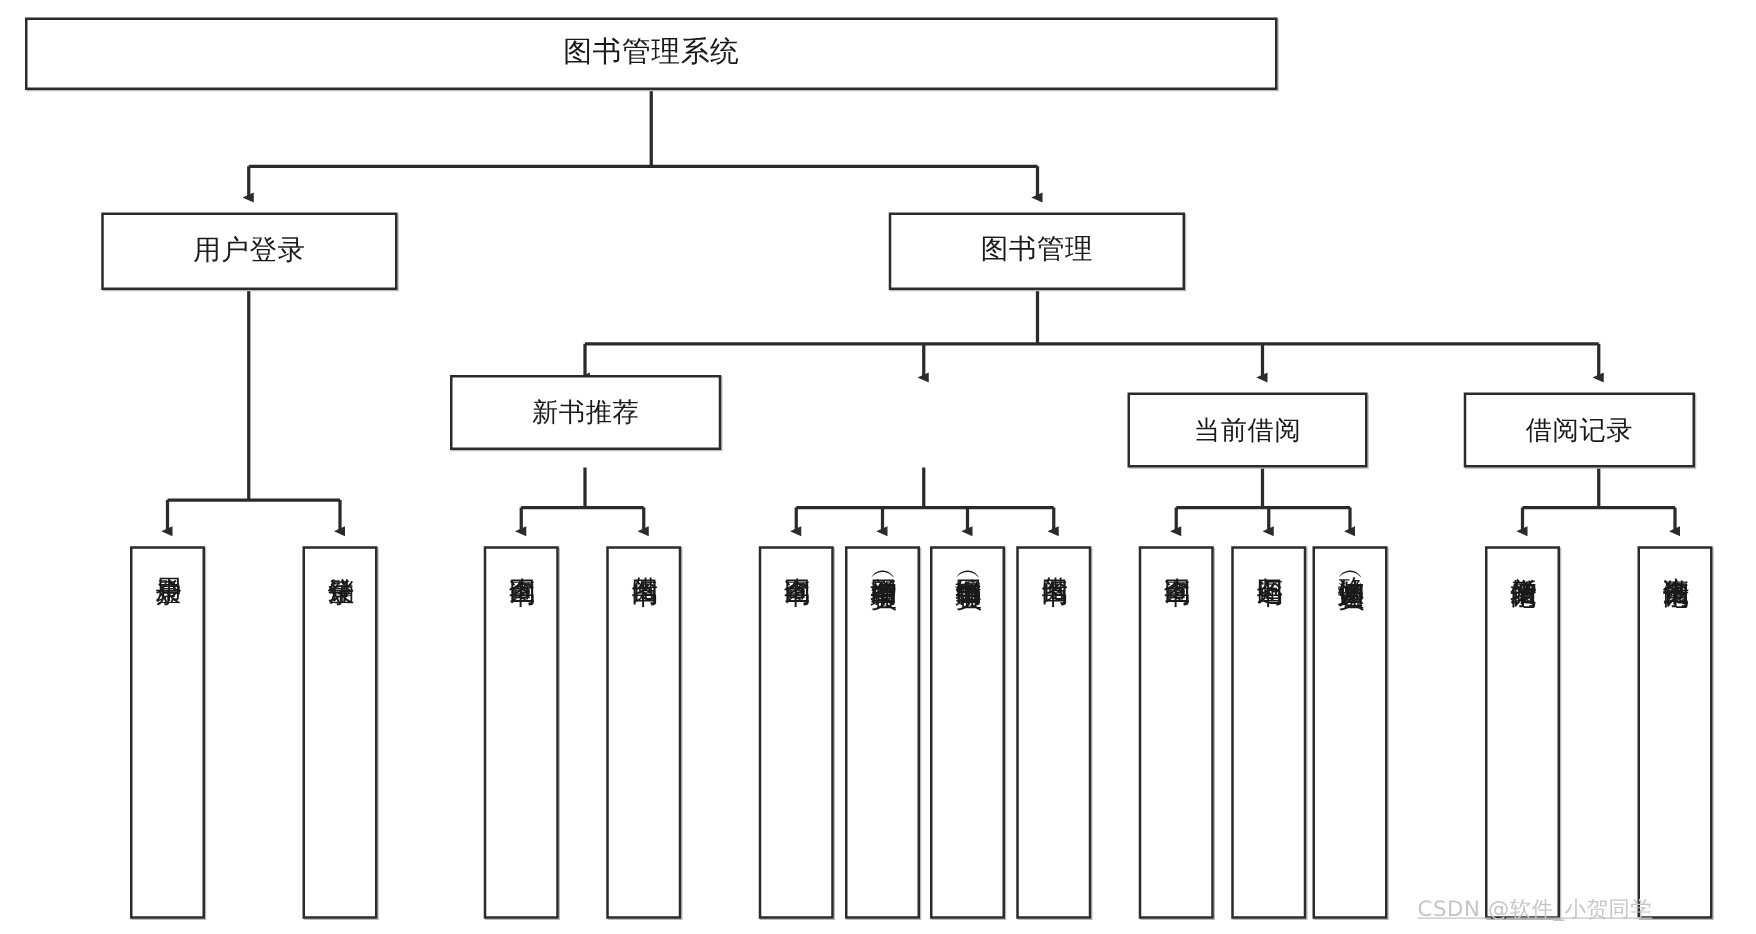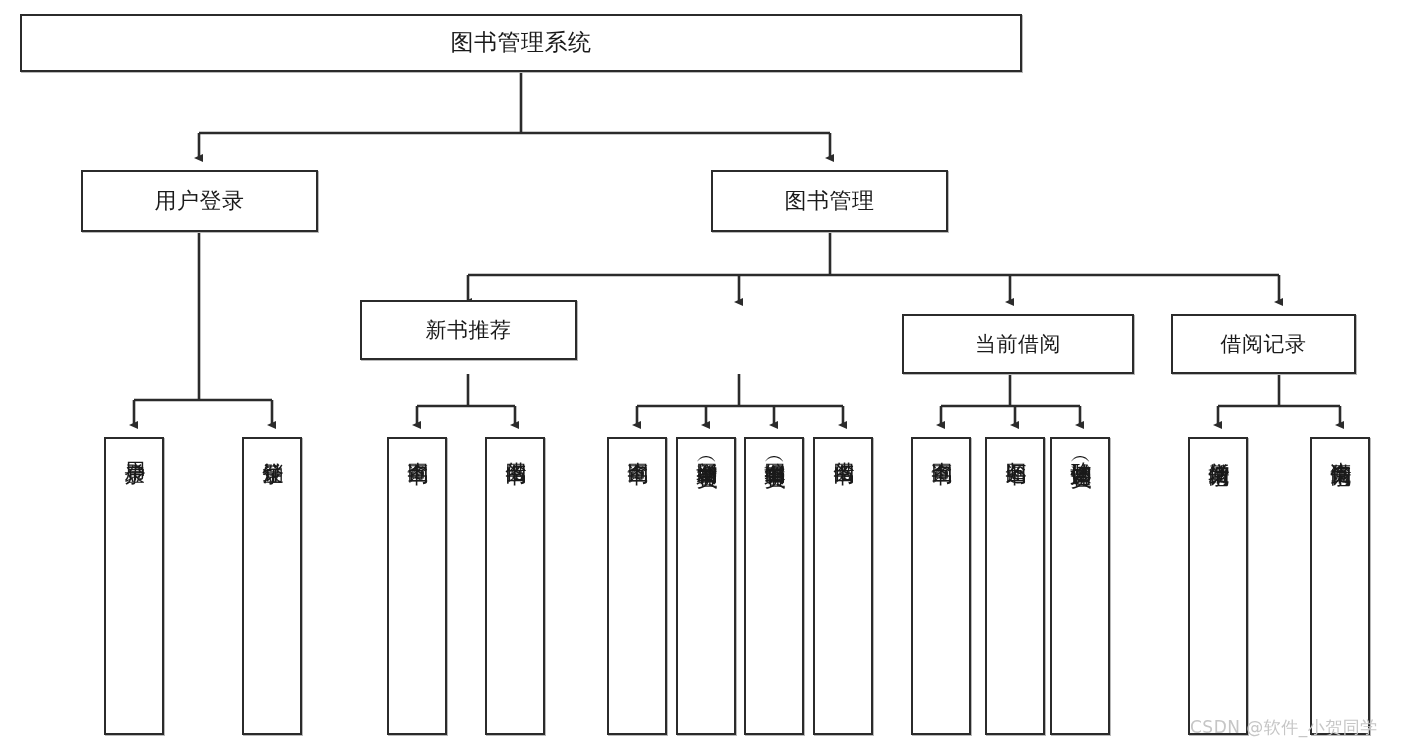--- a/index.html
+++ b/index.html
@@ -120,28 +120,28 @@
     </g>
   </svg>
 
   <div class="node root" style="left:20px; top:14px; width:1002px; height:58px;">
     <span class="lbl">图书管理系统</span>
   </div>
 
   <div class="node level2" style="left:81px; top:170px; width:237px; height:62px;">
     <span class="lbl">用户登录</span>
   </div>
-  <div class="node level2" style="left:711px; top:170px; width:237px; height:62px;">
+  <div class="node level2" style="left:711px; top:170px; width:237px; height:62px;font-family:Liberation Mono, monospace;">
     <span class="lbl">图书管理</span>
   </div>
 
   <div class="node level3" style="left:360px; top:300px; width:217px; height:60px;">
     <span class="lbl">新书推荐</span>
   </div>
-  <div class="node level3" style="left:902px; top:314px; width:232px; height:60px;">
+  <div class="node level3" style="left:902px; top:314px; width:192px; height:60px;">
     <span class="lbl">当前借阅</span>
   </div>
   <div class="node level3" style="left:1171px; top:314px; width:185px; height:60px;">
     <span class="lbl">借阅记录</span>
   </div>
 
   <div class="node leaf" style="left:104px; top:437px; width:60px; height:298px;">
     <span class="lbl">用户登录</span>
   </div>
   <div class="node leaf" style="left:242px; top:437px; width:60px; height:298px;">
@@ -174,15 +174,15 @@
   <div class="node leaf" style="left:1050px; top:437px; width:60px; height:298px;">
     <span class="lbl">确认归还（管理员）</span>
   </div>
   <div class="node leaf" style="left:1188px; top:437px; width:60px; height:298px;">
     <span class="lbl">新增借阅记录</span>
   </div>
   <div class="node leaf" style="left:1310px; top:437px; width:60px; height:298px;">
     <span class="lbl">查询借阅记录</span>
   </div>
 
-  <div class="watermark" style="left:1190px; top:716px;">CSDN @软件_小贺同学</div>
+  <div class="watermark" style="left:1134px; top:716px;text-decoration:underline;">CSDN @软件_小贺同学</div>
 
 </div>
 
 </body></html>

